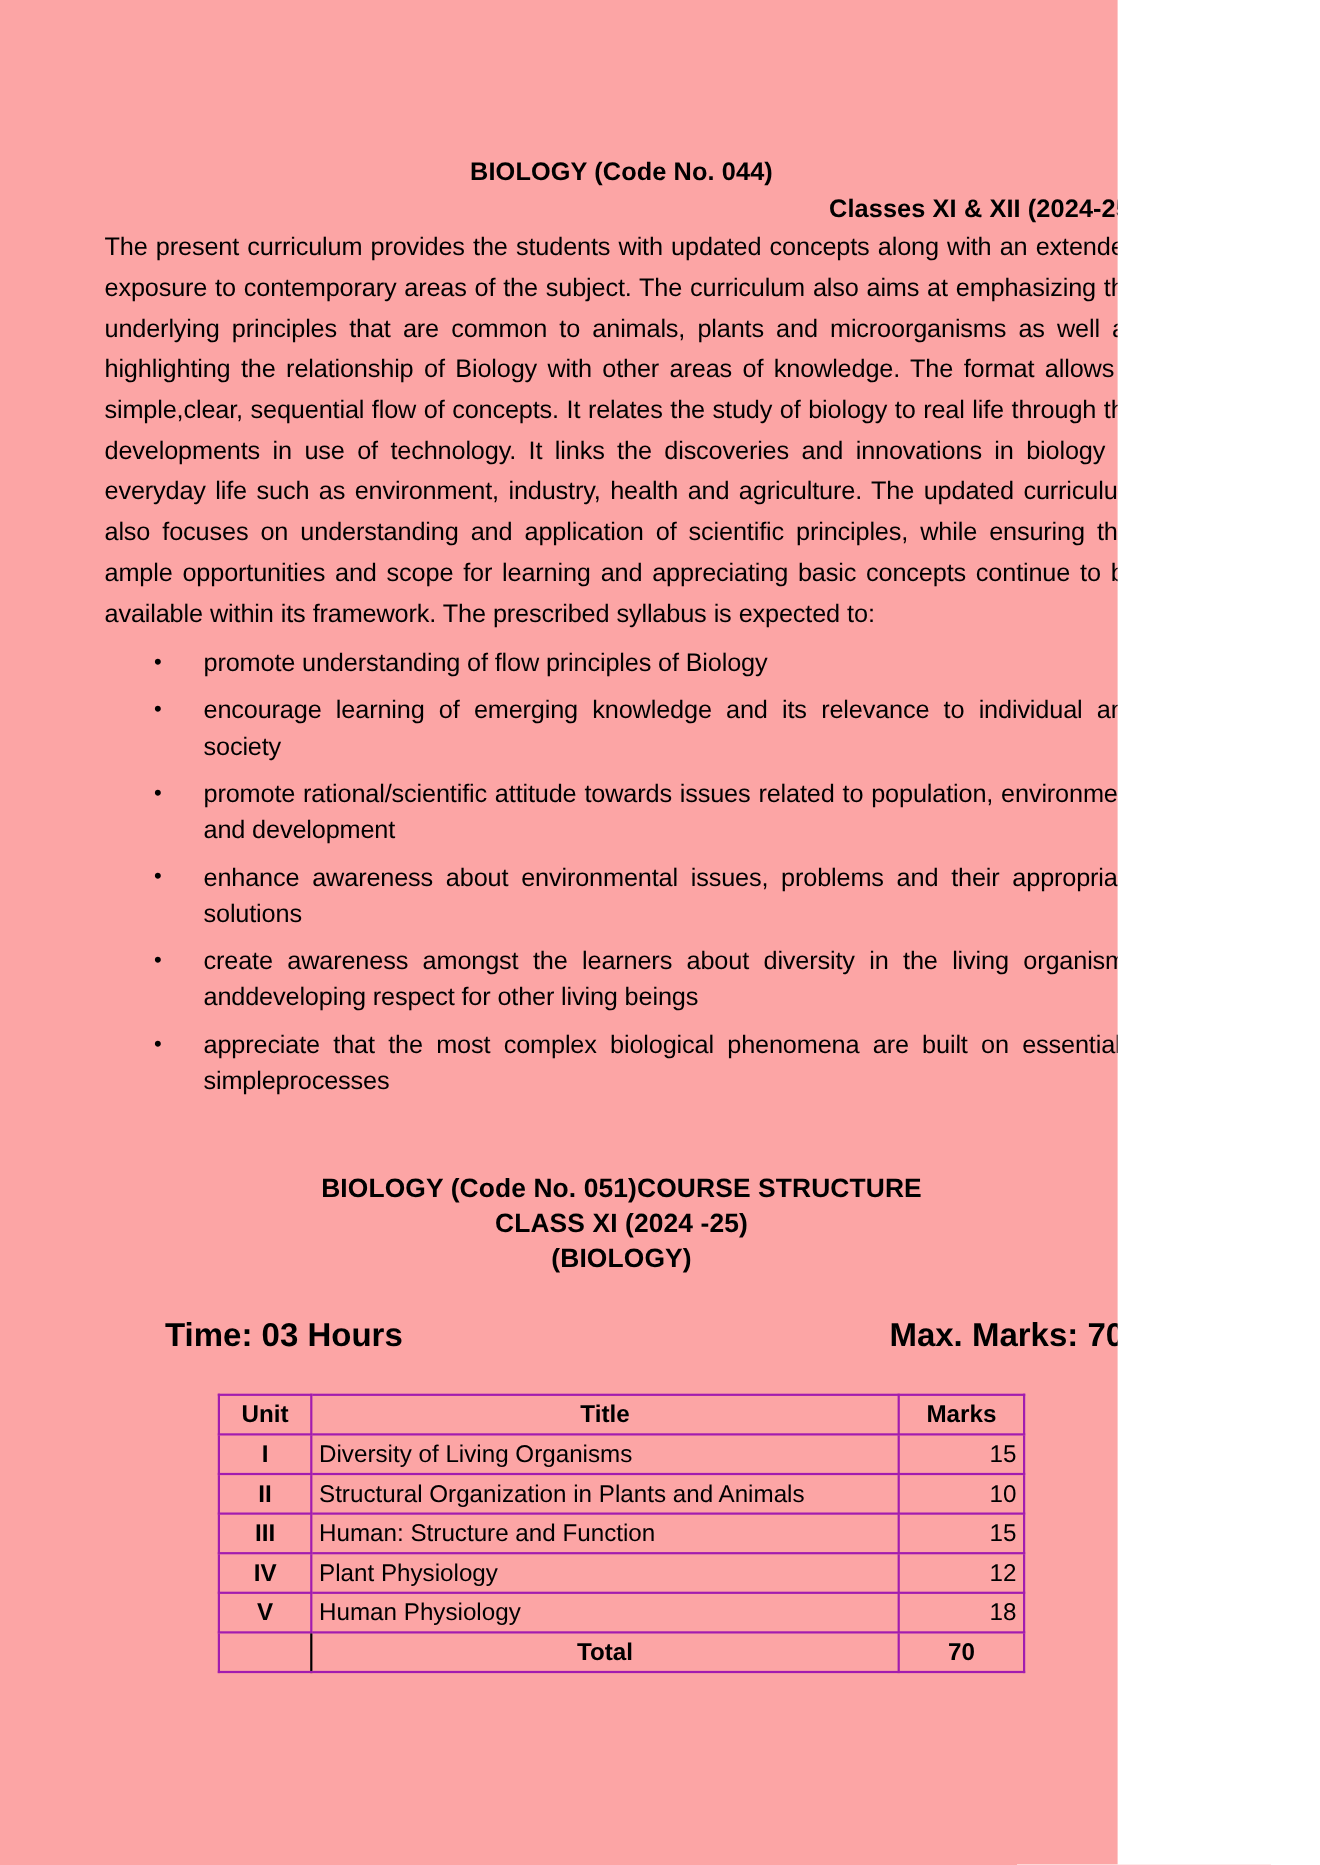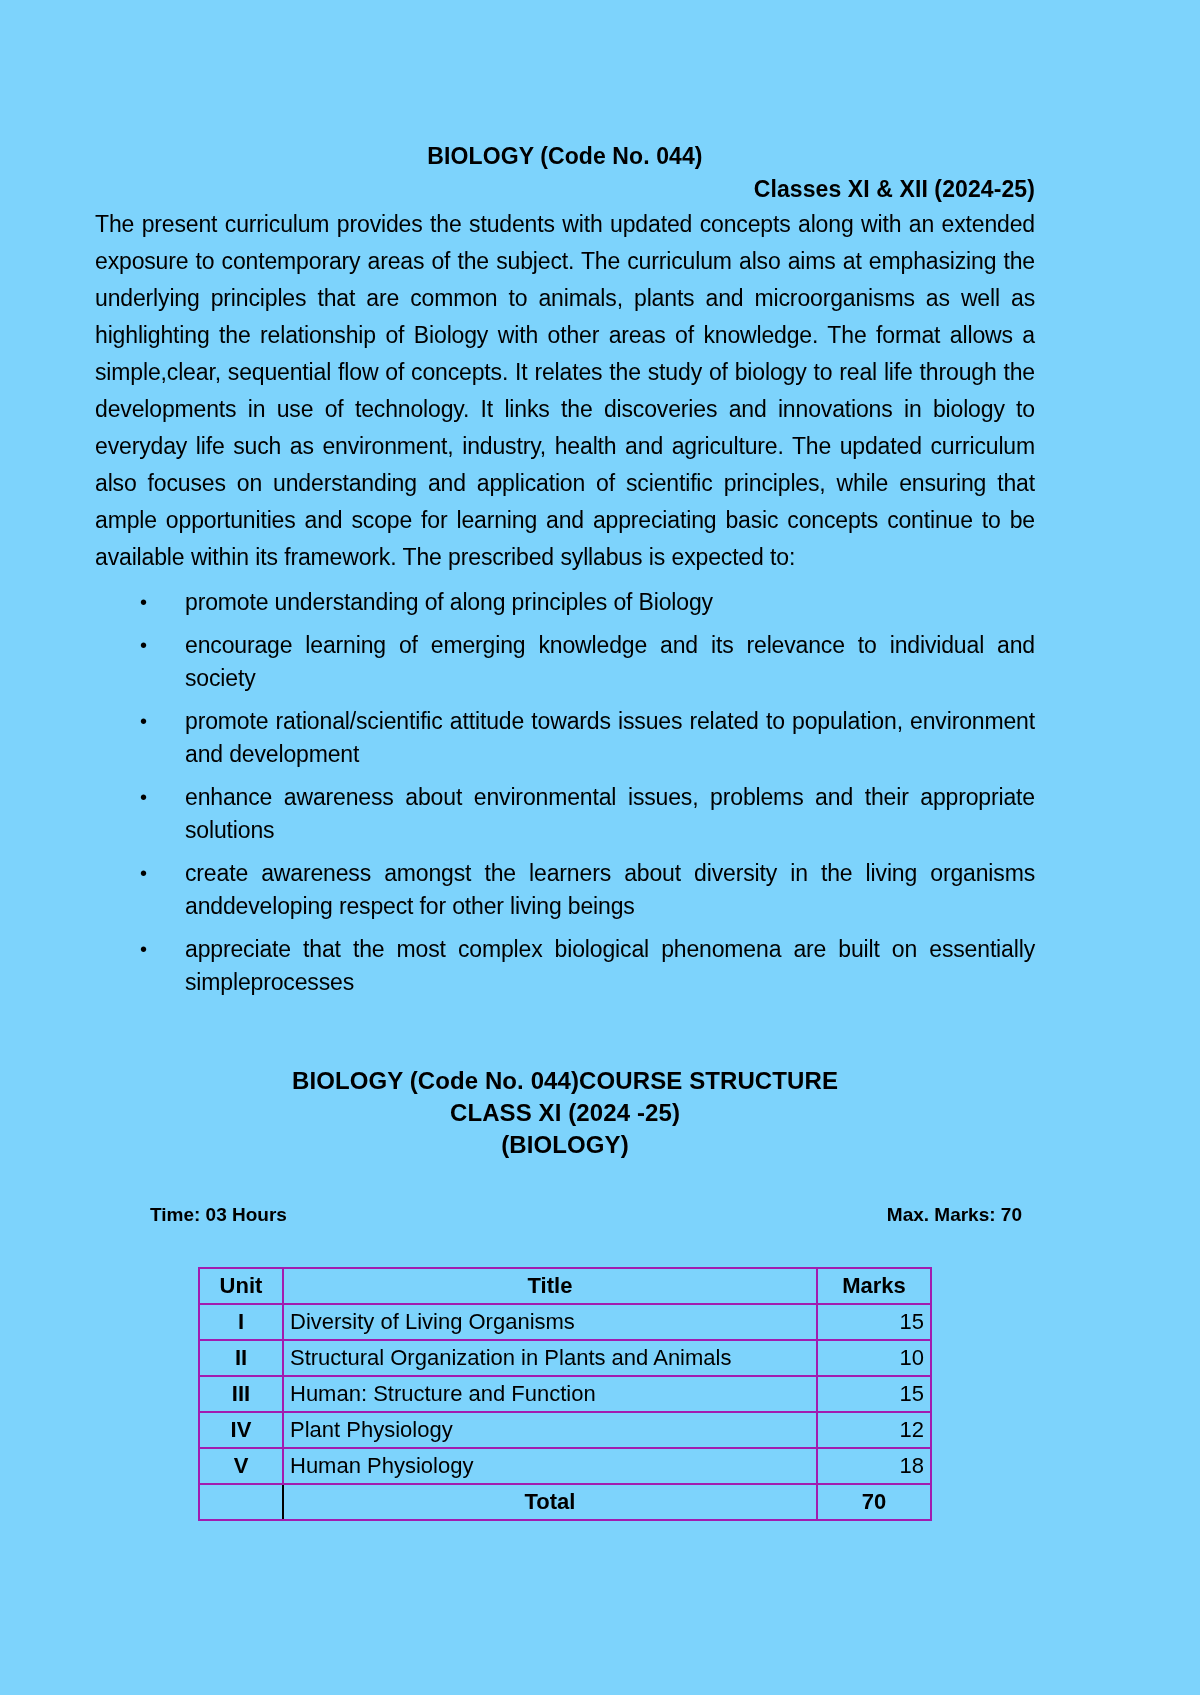--- a/index.html
+++ b/index.html
@@ -6,23 +6,23 @@
     margin: 0;
     padding: 0;
     background: #ffffff;
   }
   body {
     font-family: "Liberation Sans", sans-serif;
     color: #000000;
   }
   .page {
     position: relative;
-    width: 1200px;
+    width: 1016px;
     height: 1695px;
-    background: #7dd3fc;
+    background: #fca5a5;
     box-sizing: border-box;
     overflow: hidden;
   }
   .content {
     position: absolute;
     left: 95px;
     top: 140px;
     width: 940px;
   }
 
@@ -95,21 +95,21 @@
     letter-spacing: 0.1px;
   }
 
   
   .time-marks {
     display: flex;
     justify-content: space-between;
     margin-top: 40px;
     padding: 0 13px 0 55px;
     font-weight: bold;
-    font-size: 19px;
+    font-size: 30px;
     line-height: 28px;
     gap: 36px;
   }
 
   
   .table-wrap {
     margin-top: 38px;
     display: flex;
     justify-content: center;
   }
@@ -165,21 +165,21 @@
   <div class="content">
 
     <div class="doc-title">BIOLOGY (Code No. 044)</div>
     <div class="doc-subtitle">Classes XI &amp; XII (2024-25)</div>
 
     <p class="para para-intro">The present curriculum provides the students with updated concepts along with an extended exposure to contemporary areas of the subject. The curriculum also aims at emphasizing the underlying principles that are common to animals, plants and microorganisms as well as highlighting the relationship of Biology with other areas of knowledge. The format allows a simple,clear, sequential flow of concepts. It relates the study of biology to real life through the developments in use of technology. It links the discoveries and innovations in biology to everyday life such as environment, industry, health and agriculture. The updated curriculum also focuses on understanding and application of scientific principles, while ensuring that ample opportunities and scope for learning and appreciating basic concepts continue to be available within its framework. The prescribed syllabus is expected to:</p>
 
     <ul class="bullets">
       <li>
         <span class="bullet-dot">•</span>
-        <span class="li-text">promote understanding of along principles of Biology</span>
+        <span class="li-text">promote understanding of flow principles of Biology</span>
       </li>
       <li>
         <span class="bullet-dot">•</span>
         <span class="li-text">encourage learning of emerging knowledge and its relevance to individual and society</span>
       </li>
       <li>
         <span class="bullet-dot">•</span>
         <span class="li-text">promote rational/scientific attitude towards issues related to population, environment and development</span>
       </li>
       <li>
@@ -191,21 +191,21 @@
         <span class="li-text">create awareness amongst the learners about diversity in the living organisms anddeveloping respect for other living beings</span>
       </li>
       <li>
         <span class="bullet-dot">•</span>
         <span class="li-text">appreciate that the most complex biological phenomena are built on essentially simpleprocesses</span>
       </li>
     </ul>
 
 
     <div class="cs-block">
-      <div class="cs-line">BIOLOGY (Code No. 044)COURSE STRUCTURE</div>
+      <div class="cs-line">BIOLOGY (Code No. 051)COURSE STRUCTURE</div>
       <div class="cs-line">CLASS XI (2024 -25)</div>
       <div class="cs-line">(BIOLOGY)</div>
     </div>
 
     <div class="time-marks">
       <span>Time: 03 Hours</span>
       <span>Max. Marks: 70</span>
     </div>
 
     <div class="table-wrap">

